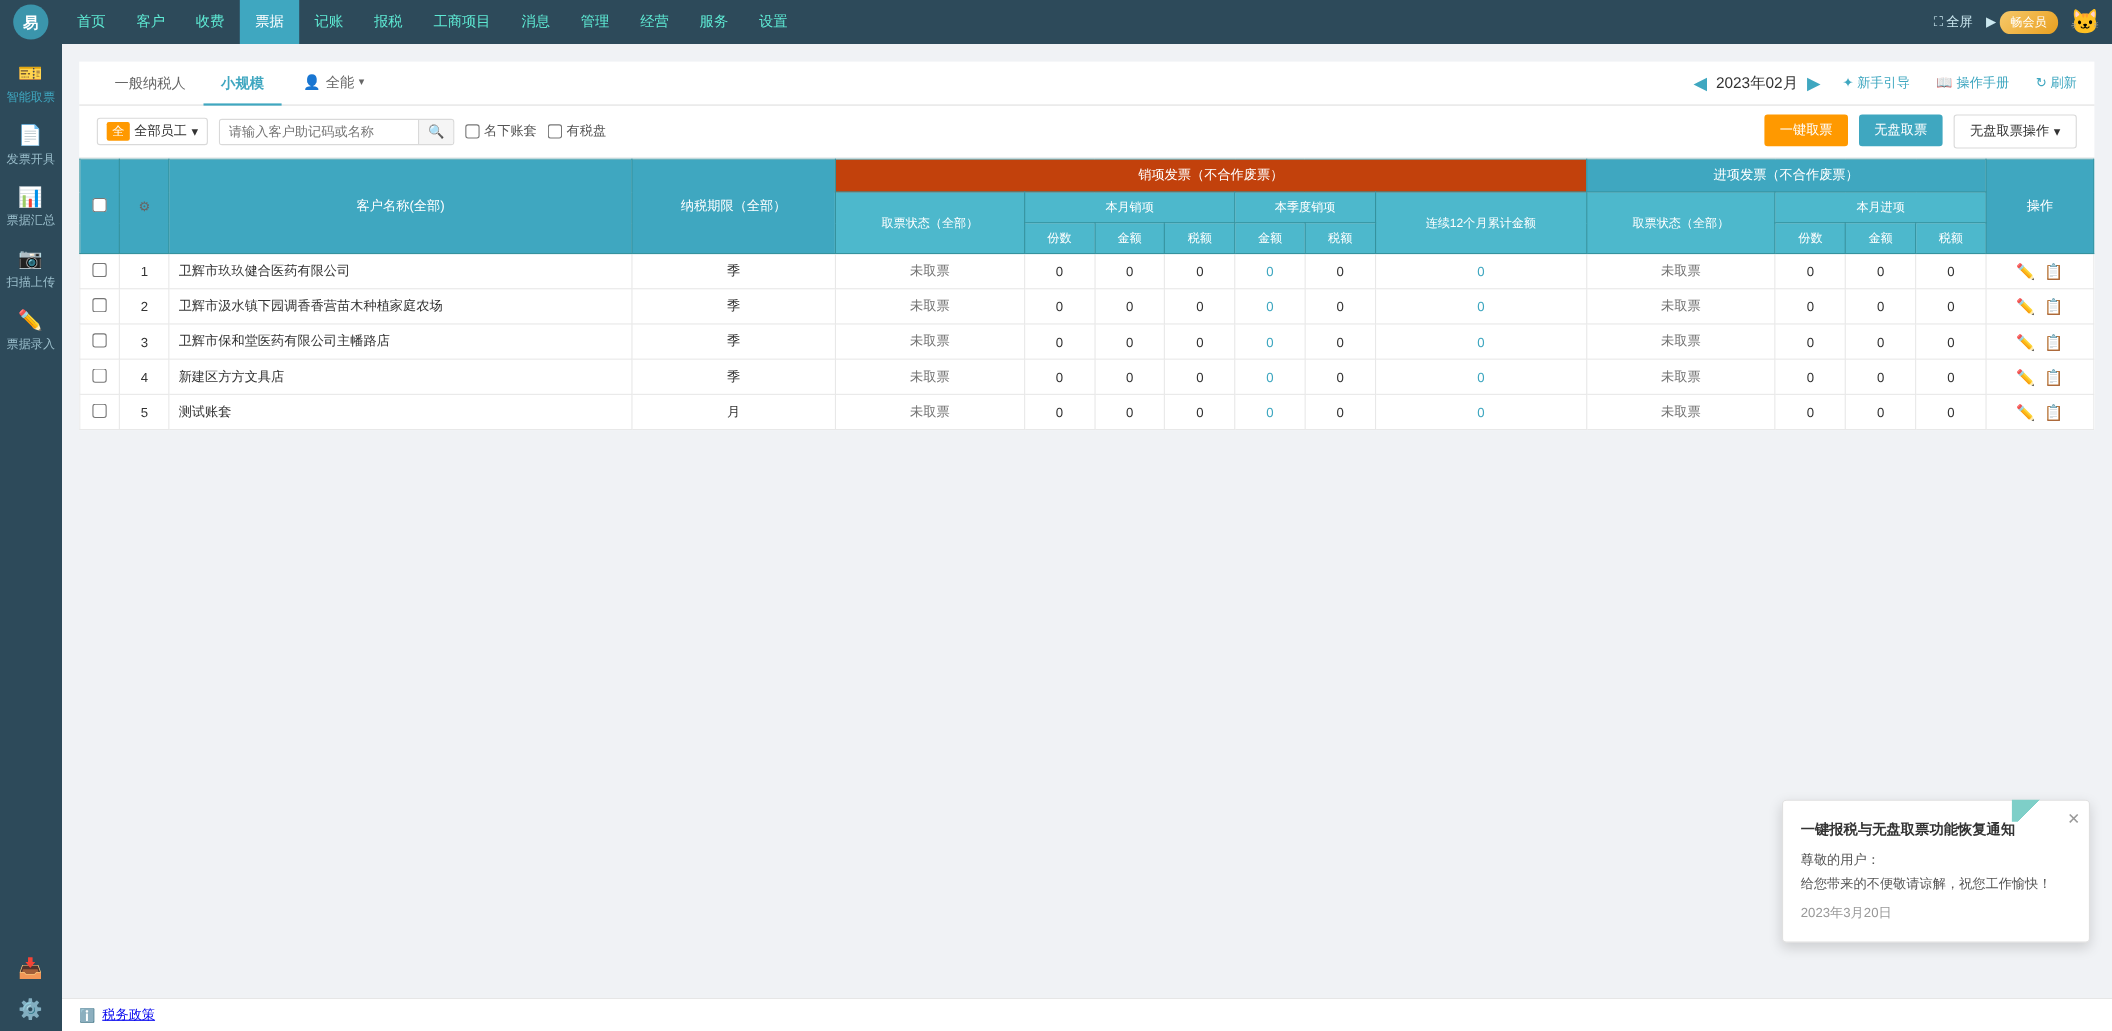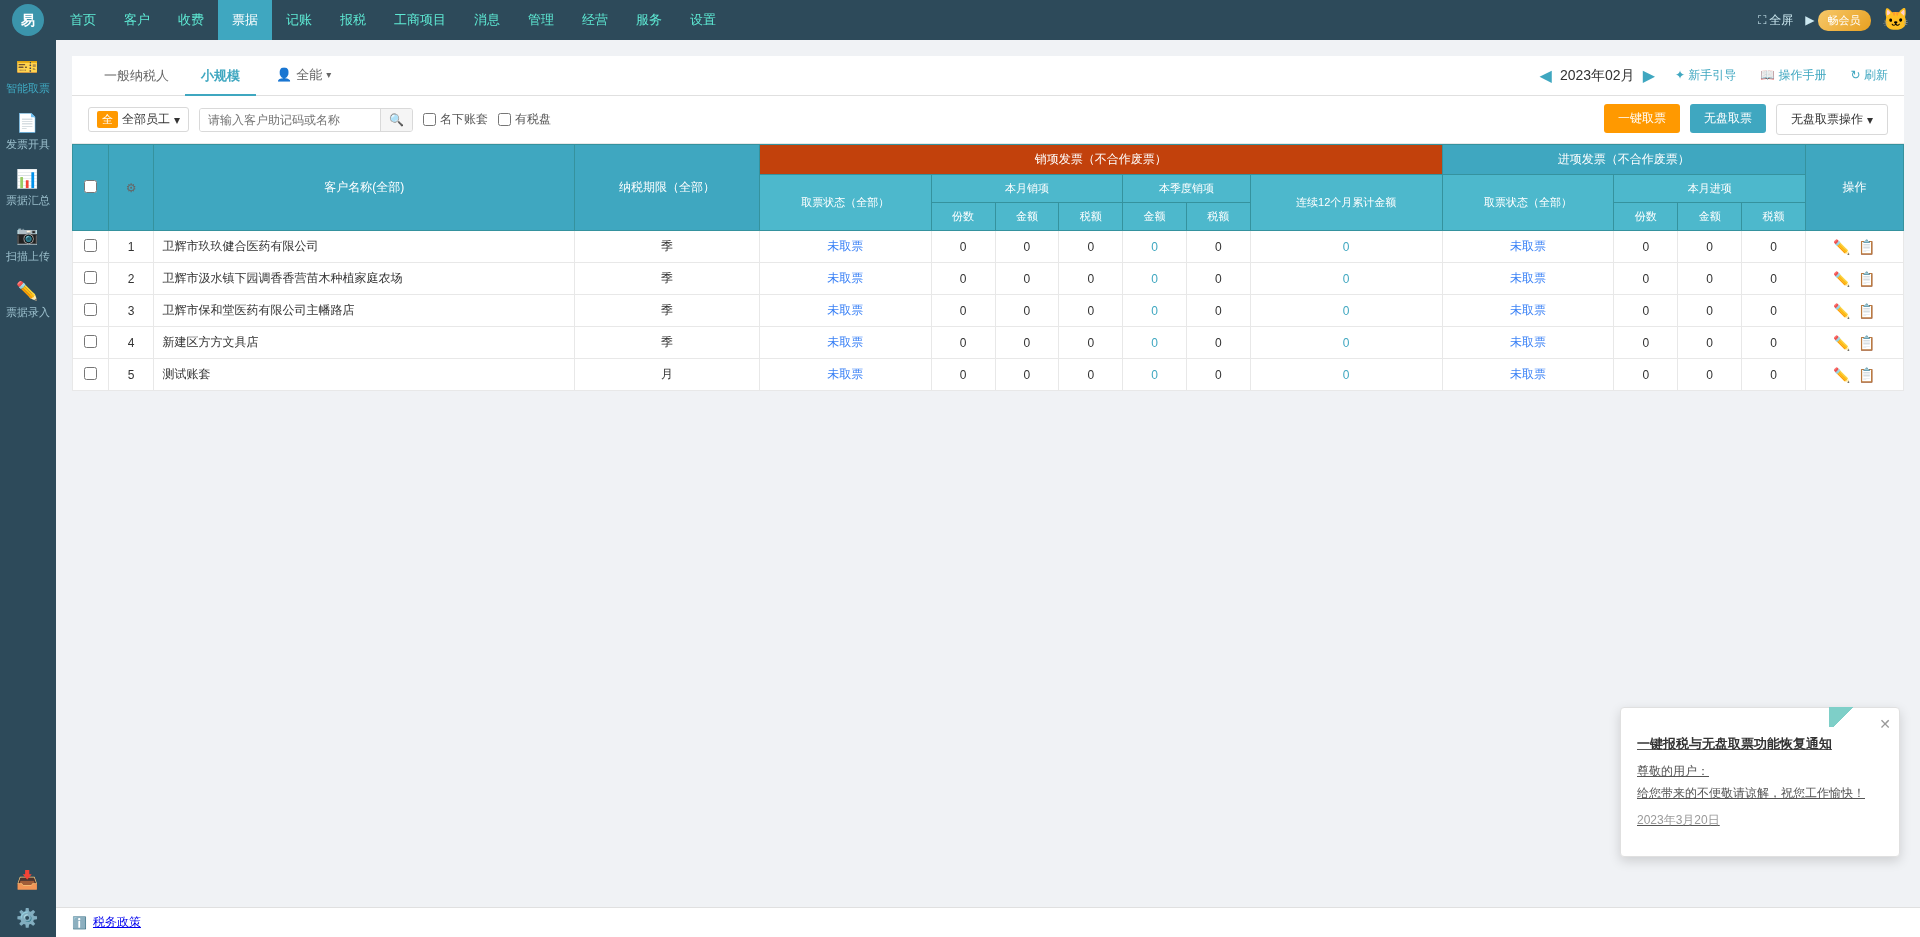--- a/index.html
+++ b/index.html
@@ -100,33 +100,33 @@
     table tbody tr td {
       padding: 7px 8px; text-align: center; border: 1px solid #e8e8e8;
       color: #333; background: #fff;
     }
     table tbody tr td.left { text-align: left; }
     table tbody tr td a { color: #3fa7c0; text-decoration: none; }
     .check-col { width: 36px; }
     .settings-icon { cursor: pointer; color: #666; }
     .action-icons { display: flex; align-items: center; gap: 8px; justify-content: center; }
     .action-icon { cursor: pointer; color: #3fa7c0; font-size: 14px; }
-    .status-badge { color: #3b82f6; }
+    .status-badge { color: #737373; }
 
     
     .notification-popup {
       position: fixed; right: 20px; bottom: 80px;
       width: 280px; background: #fff; border: 1px solid #e0e0e0;
       border-radius: 4px; box-shadow: 0 4px 12px rgba(0,0,0,0.15); z-index: 200;
     }
     .notification-popup .close-btn {
       position: absolute; right: 8px; top: 8px; cursor: pointer; color: #999; font-size: 14px;
     }
     .notification-popup .popup-content {
-      padding: 24px 16px; font-size: 12px; line-height: 1.8; color: #555; text-decoration: underline;
+      padding: 14px 16px; font-size: 12px; line-height: 1.8; color: #555;
     }
     .notification-popup .popup-title { font-weight: bold; color: #333; margin-bottom: 6px; font-size: 13px; }
     .notification-popup .popup-date { color: #999; margin-top: 6px; }
     .notification-popup .popup-corner {
       position: absolute; top: -1px; right: 40px;
       width: 30px; height: 20px;
       background: linear-gradient(135deg, #7ecfc8 50%, transparent 50%);
       border-radius: 0 0 4px 0;
     }
 

